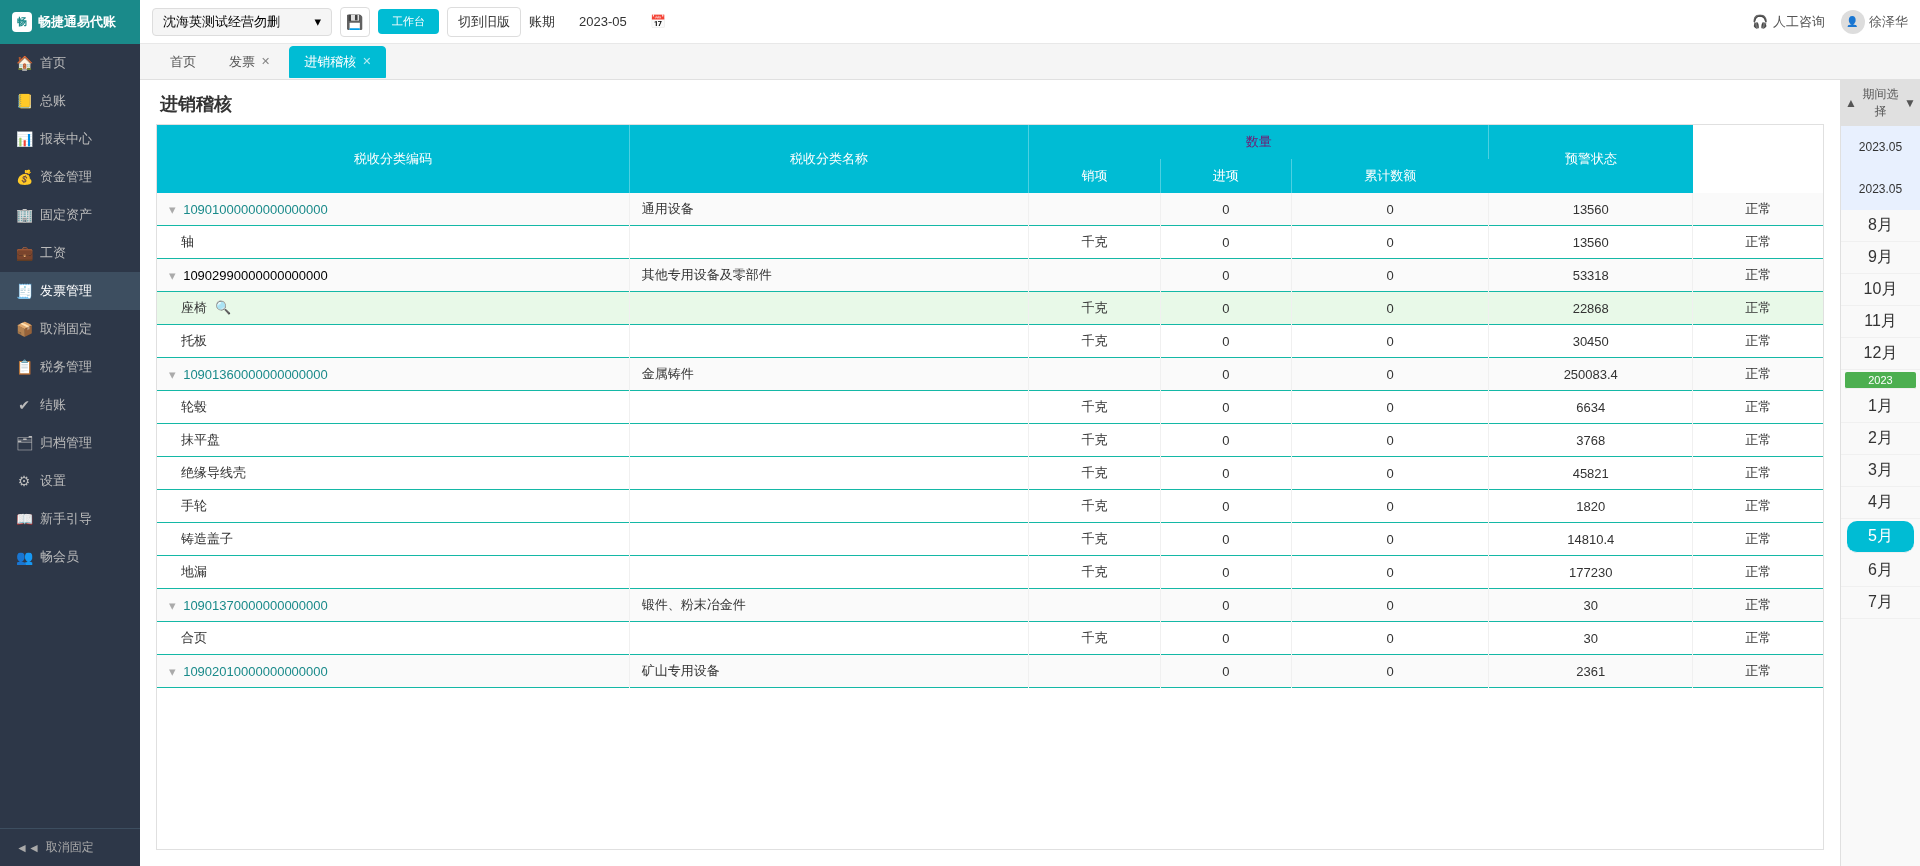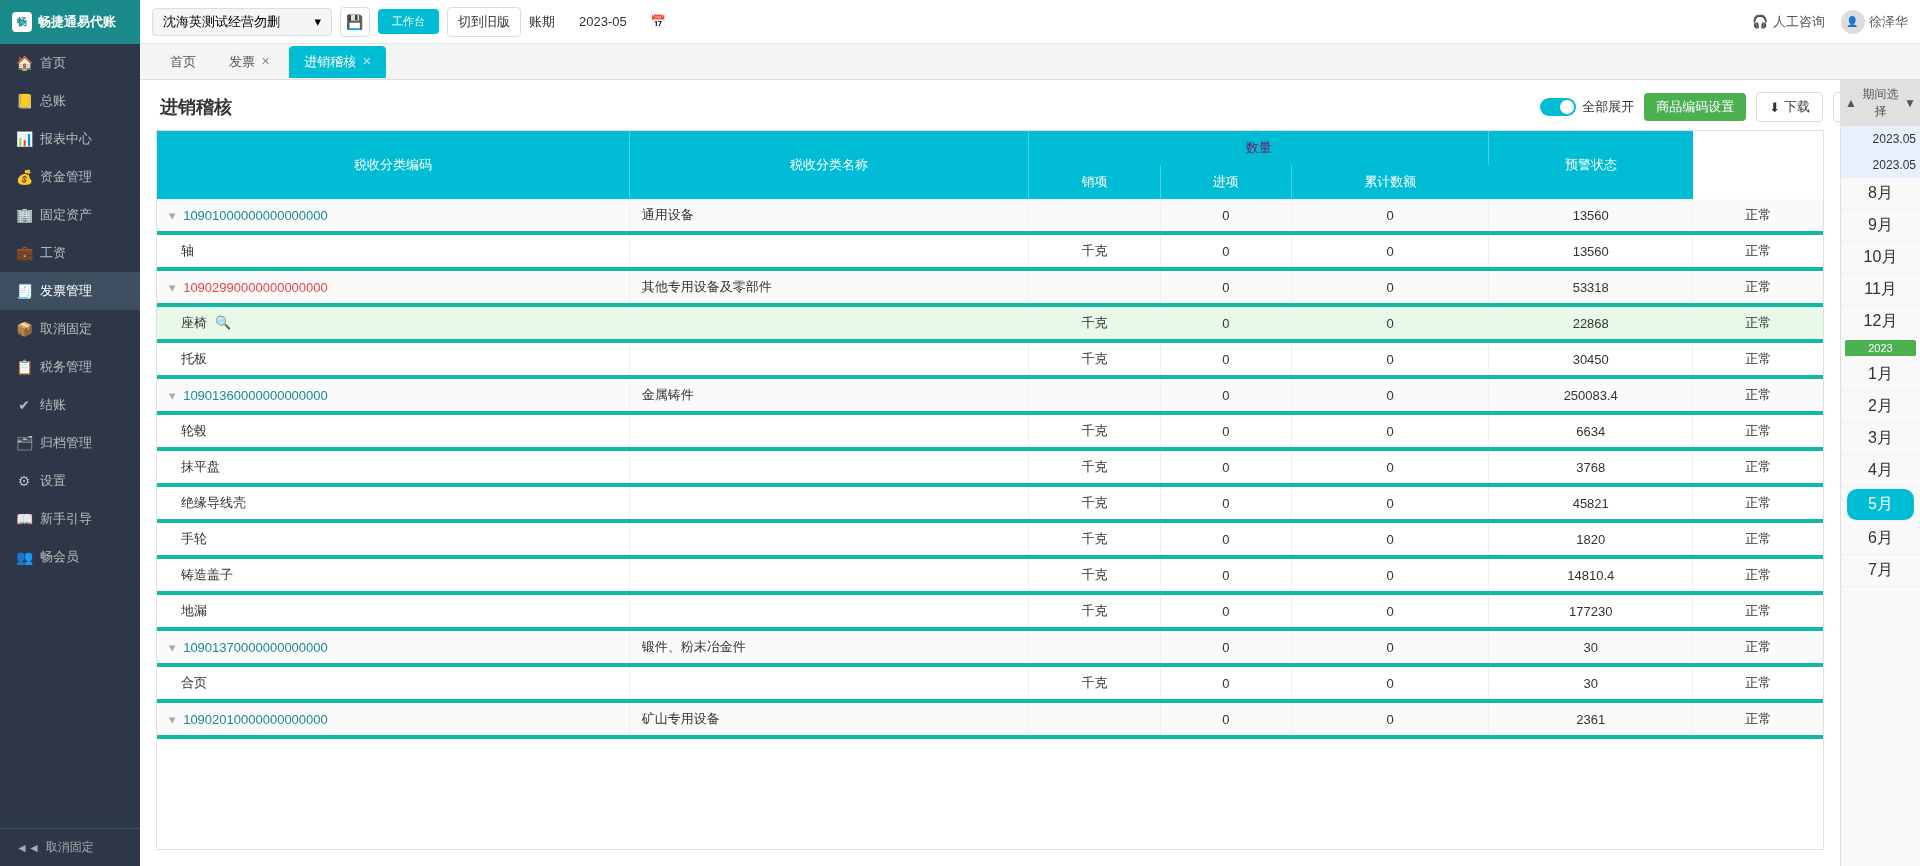--- a/index.html
+++ b/index.html
@@ -250,21 +250,21 @@
       font-weight: normal;
       text-align: center;
       border-right: 1px solid rgba(255,255,255,0.3);
     }
     thead th:last-child { border-right: none; }
     .th-group {
       background: #00bcd4;
       text-align: center;
       color: #701a75;
     }
-    tbody tr { border-bottom: 4px solid #14b8a6; }
+    tbody tr { border-bottom: 1px solid #14b8a6; }
     tbody tr.highlighted { background: #e8f9e8; }
     tbody td {
       padding: 7px 12px;
       font-size: 13px;
       color: #333;
       text-align: center;
       border-right: 1px solid #f0f0f0;
     }
     tbody td:last-child { border-right: none; }
     tbody td.left { text-align: left; }
@@ -285,24 +285,24 @@
     }
     .right-panel-header {
       background: #e0e0e0;
       padding: 6px 4px;
       font-size: 12px;
       text-align: center;
       color: #555;
       display: flex; align-items: center; justify-content: space-between;
     }
     .period-label {
-      padding: 6px 4px;
+      padding: 14px 4px;
       font-size: 12px;
       color: #333;
-      text-align: right;
+      text-align: center;
       background: #e8f0fe;
     }
     .month-item {
       padding: 5px 8px;
       font-size: 16px;
       color: #333;
       text-align: center;
       cursor: pointer;
       border-bottom: 1px solid #f0f0f0;
     }
@@ -432,35 +432,20 @@
     <div class="tab active">
       <span>进销稽核</span>
       <span class="tab-close">✕</span>
     </div>
   </div>
 
   <div class="page-content">
 
     <div class="page-header">
       <span class="page-title">进销稽核</span>
-      <div class="page-actions">
-        <div class="toggle-label">
-          <div class="toggle-switch"></div>
-          <span>全部展开</span>
-        </div>
-        <button class="btn-product-code">商品编码设置</button>
-        <button class="btn-download">
-          <span>⬇</span>
-          <span>下载</span>
-        </button>
-        <button class="btn-refresh">
-          <span>↻</span>
-          <span>刷新</span>
-        </button>
-      </div>
     </div>
 
     <div class="table-wrapper" style="margin-right: 96px;">
       <table>
         <thead>
           <tr>
             <th rowspan="2">税收分类编码</th>
             <th rowspan="2">税收分类名称</th>
             <th colspan="3" class="th-group">数量</th>
             <th rowspan="2">预警状态</th>
@@ -489,21 +474,21 @@
         <td></td>
         <td>千克</td>
         <td>0</td>
         <td>0</td>
         <td>13560</td>
         <td>正常</td>
       </tr>
             <tr class="category-row">
         <td class="left">
           <span style="color:#aaa;margin-right:4px;">▾</span>
-          <span style="color:#ef4444;">10902990000000000000</span>
+          <span style="color:#000000;">10902990000000000000</span>
         </td>
         <td class="left">其他专用设备及零部件</td>
         <td></td>
         <td>0</td>
         <td>0</td>
         <td>53318</td>
         <td>正常</td>
       </tr>
             <tr class="highlighted">
         <td class="indent left">座椅<span style="color:#aaa;margin-left:8px;cursor:pointer;">🔍</span></td>

